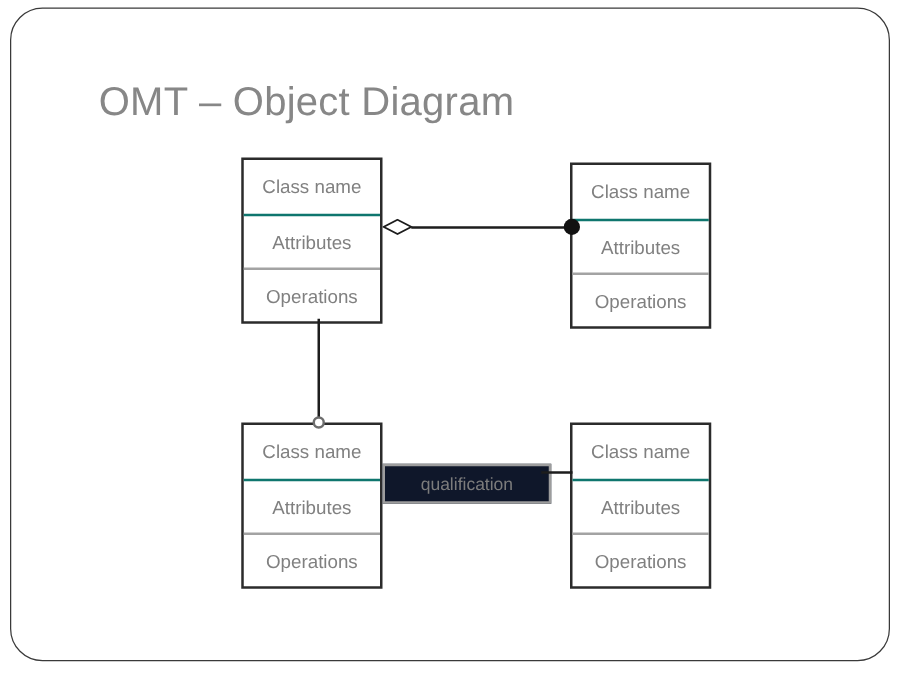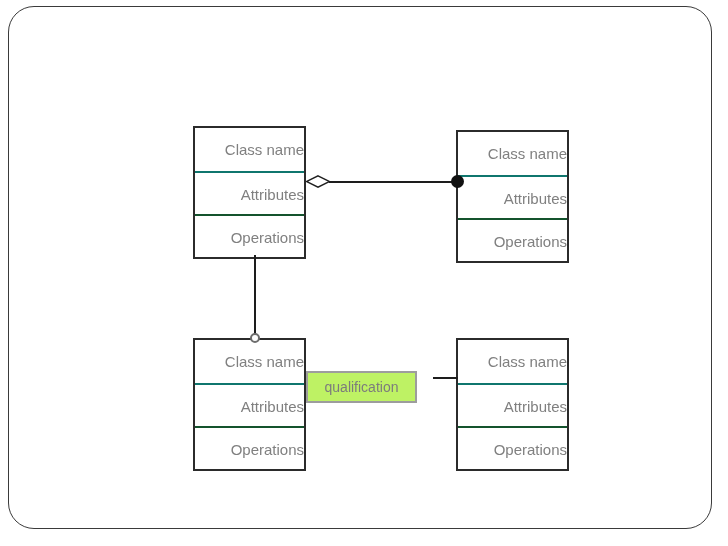--- a/index.html
+++ b/index.html
@@ -51,32 +51,32 @@
   .class-box {
     position: absolute;
     width: 113px;
     box-sizing: border-box;
     border: 2px solid #2b2b2b;
     background: #ffffff;
   }
   .compartment {
     height: 43px;
     line-height: 43px;
-    text-align: right;
+    text-align: center;
     font-size: 15px;
     color: #808080;
     box-sizing: border-box;
     white-space: nowrap;
     overflow: hidden;
   }
   .compartment.divider-dark {
     border-top: 2px solid #0f766e;
   }
   .compartment.divider-light {
-    border-top: 2px solid #14532d;
+    border-top: 2px solid #a3a3a3;
   }
 
   #class-box-tl { left: 193px; top: 126px; }
   #class-box-tr { left: 456px; top: 130px; }
   #class-box-bl { left: 193px; top: 338px; }
   #class-box-br { left: 456px; top: 338px; }
 
   
   #assoc-aggregation-line {
     position: absolute;
@@ -122,24 +122,24 @@
     border-radius: 50%;
     background: #ffffff;
     box-sizing: border-box;
   }
 
   
   #qualifier-box {
     position: absolute;
     left: 306px;
     top: 371px;
-    width: 111px;
+    width: 135px;
     height: 32px;
     border: 2px solid #9d9d9d;
-    background: #bef264;
+    background: #0f172a;
     box-sizing: border-box;
   }
   #qualifier-label {
     display: block;
     width: 100%;
     height: 100%;
     line-height: 28px;
     text-align: center;
     font-size: 14px;
     color: #7c7c7c;
@@ -154,20 +154,21 @@
     border-top: 2px solid #1d1d1d;
   }
 </style>
 </head>
 <body>
 
 <div id="slide">
 
   <div id="slide-frame"></div>
 
+  <div id="slide-title">OMT – Object Diagram</div>
 
   <div class="class-box" id="class-box-tl">
     <div class="compartment">Class name</div>
     <div class="compartment divider-dark">Attributes</div>
     <div class="compartment divider-light">Operations</div>
   </div>
 
   <div class="class-box" id="class-box-tr">
     <div class="compartment">Class name</div>
     <div class="compartment divider-dark">Attributes</div>

